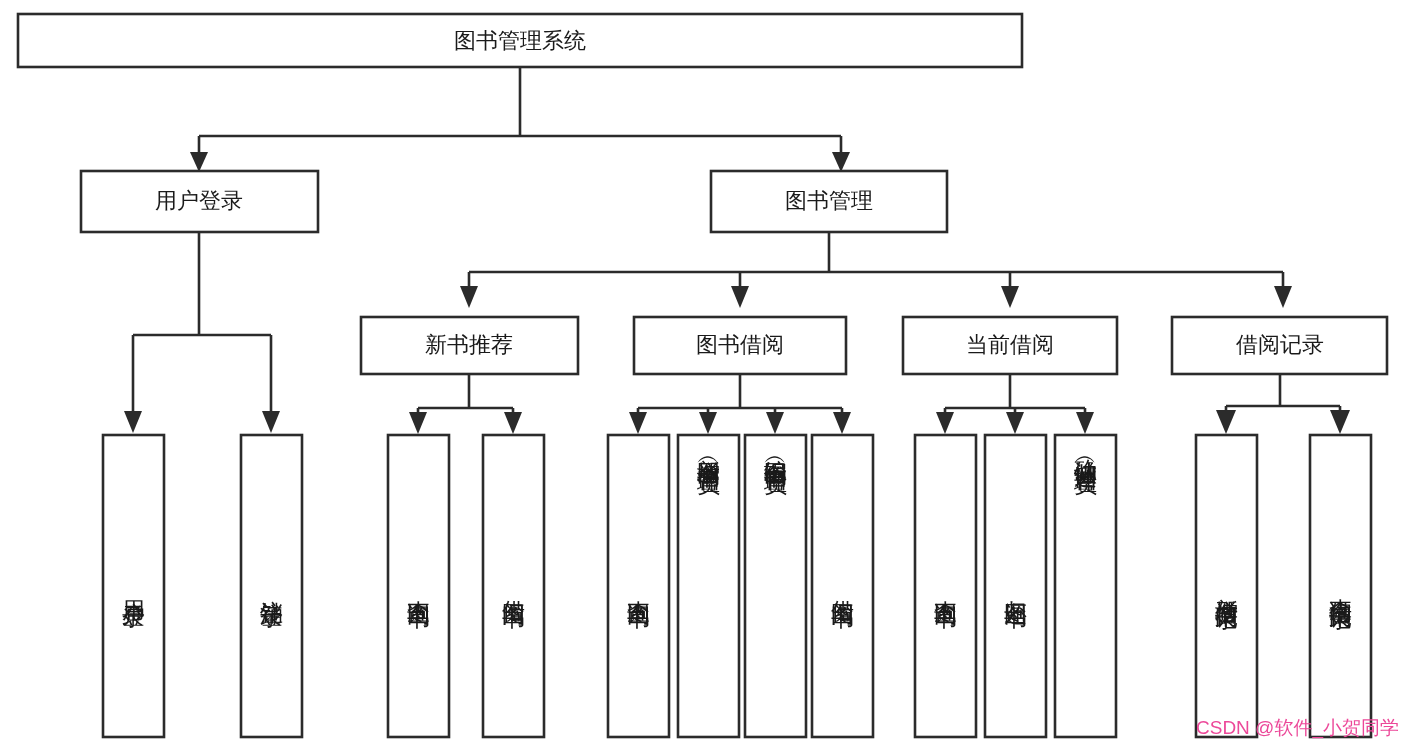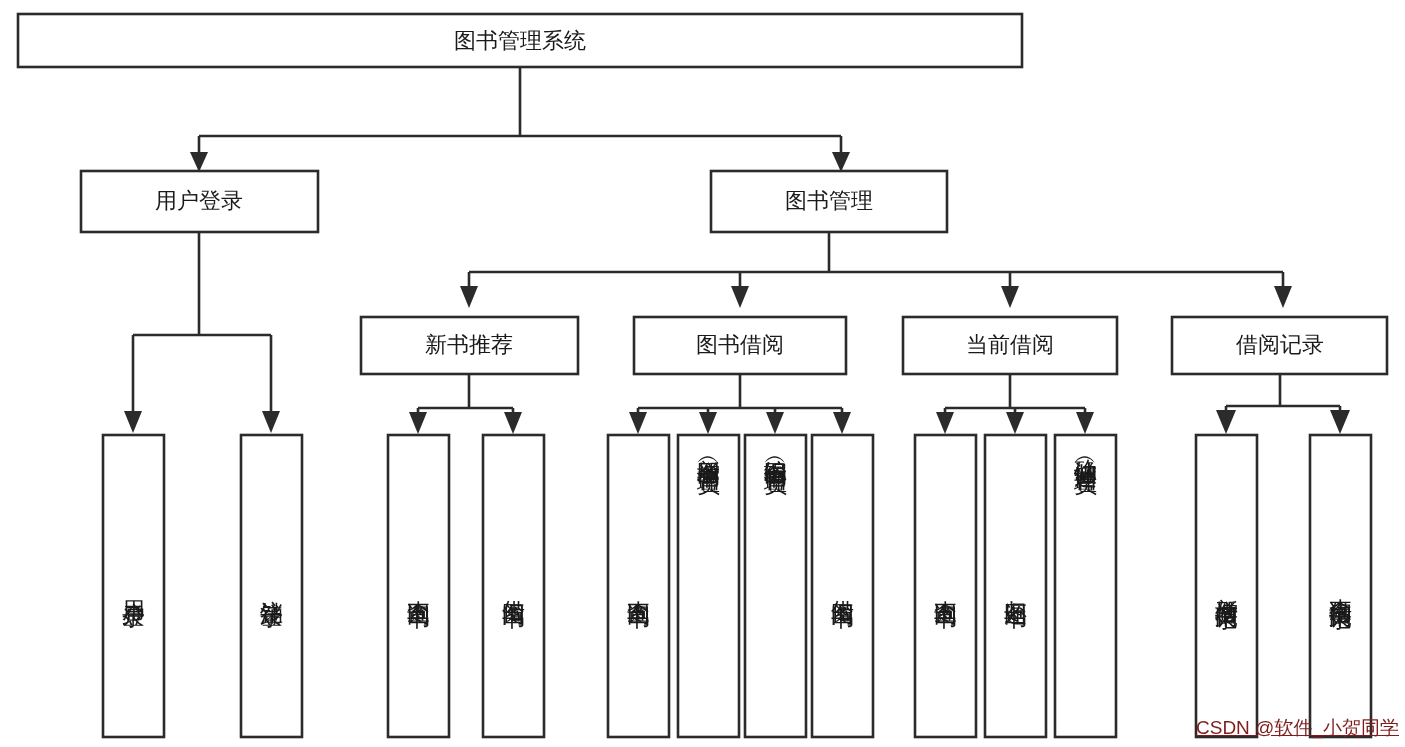--- a/index.html
+++ b/index.html
@@ -63,23 +63,22 @@
   }
   .node-label-v.top-aligned {
     justify-content: flex-start;
     padding-top: 6px;
     box-sizing: border-box;
   }
   .watermark {
     position: absolute;
     font-family: "Liberation Sans", "DejaVu Sans", sans-serif;
     font-size: 19px;
-    color: #7f1d1d;
+    color: #ec4899;
     white-space: nowrap;
-    text-decoration: underline;
   }
 </style>
 </head>
 <body>
 
 <div id="canvas">
 
   <svg class="diagram" viewBox="0 0 1405 747">
     <defs>
       <marker id="arrow" markerWidth="12" markerHeight="12" refX="1" refY="5" orient="auto" markerUnits="userSpaceOnUse">

